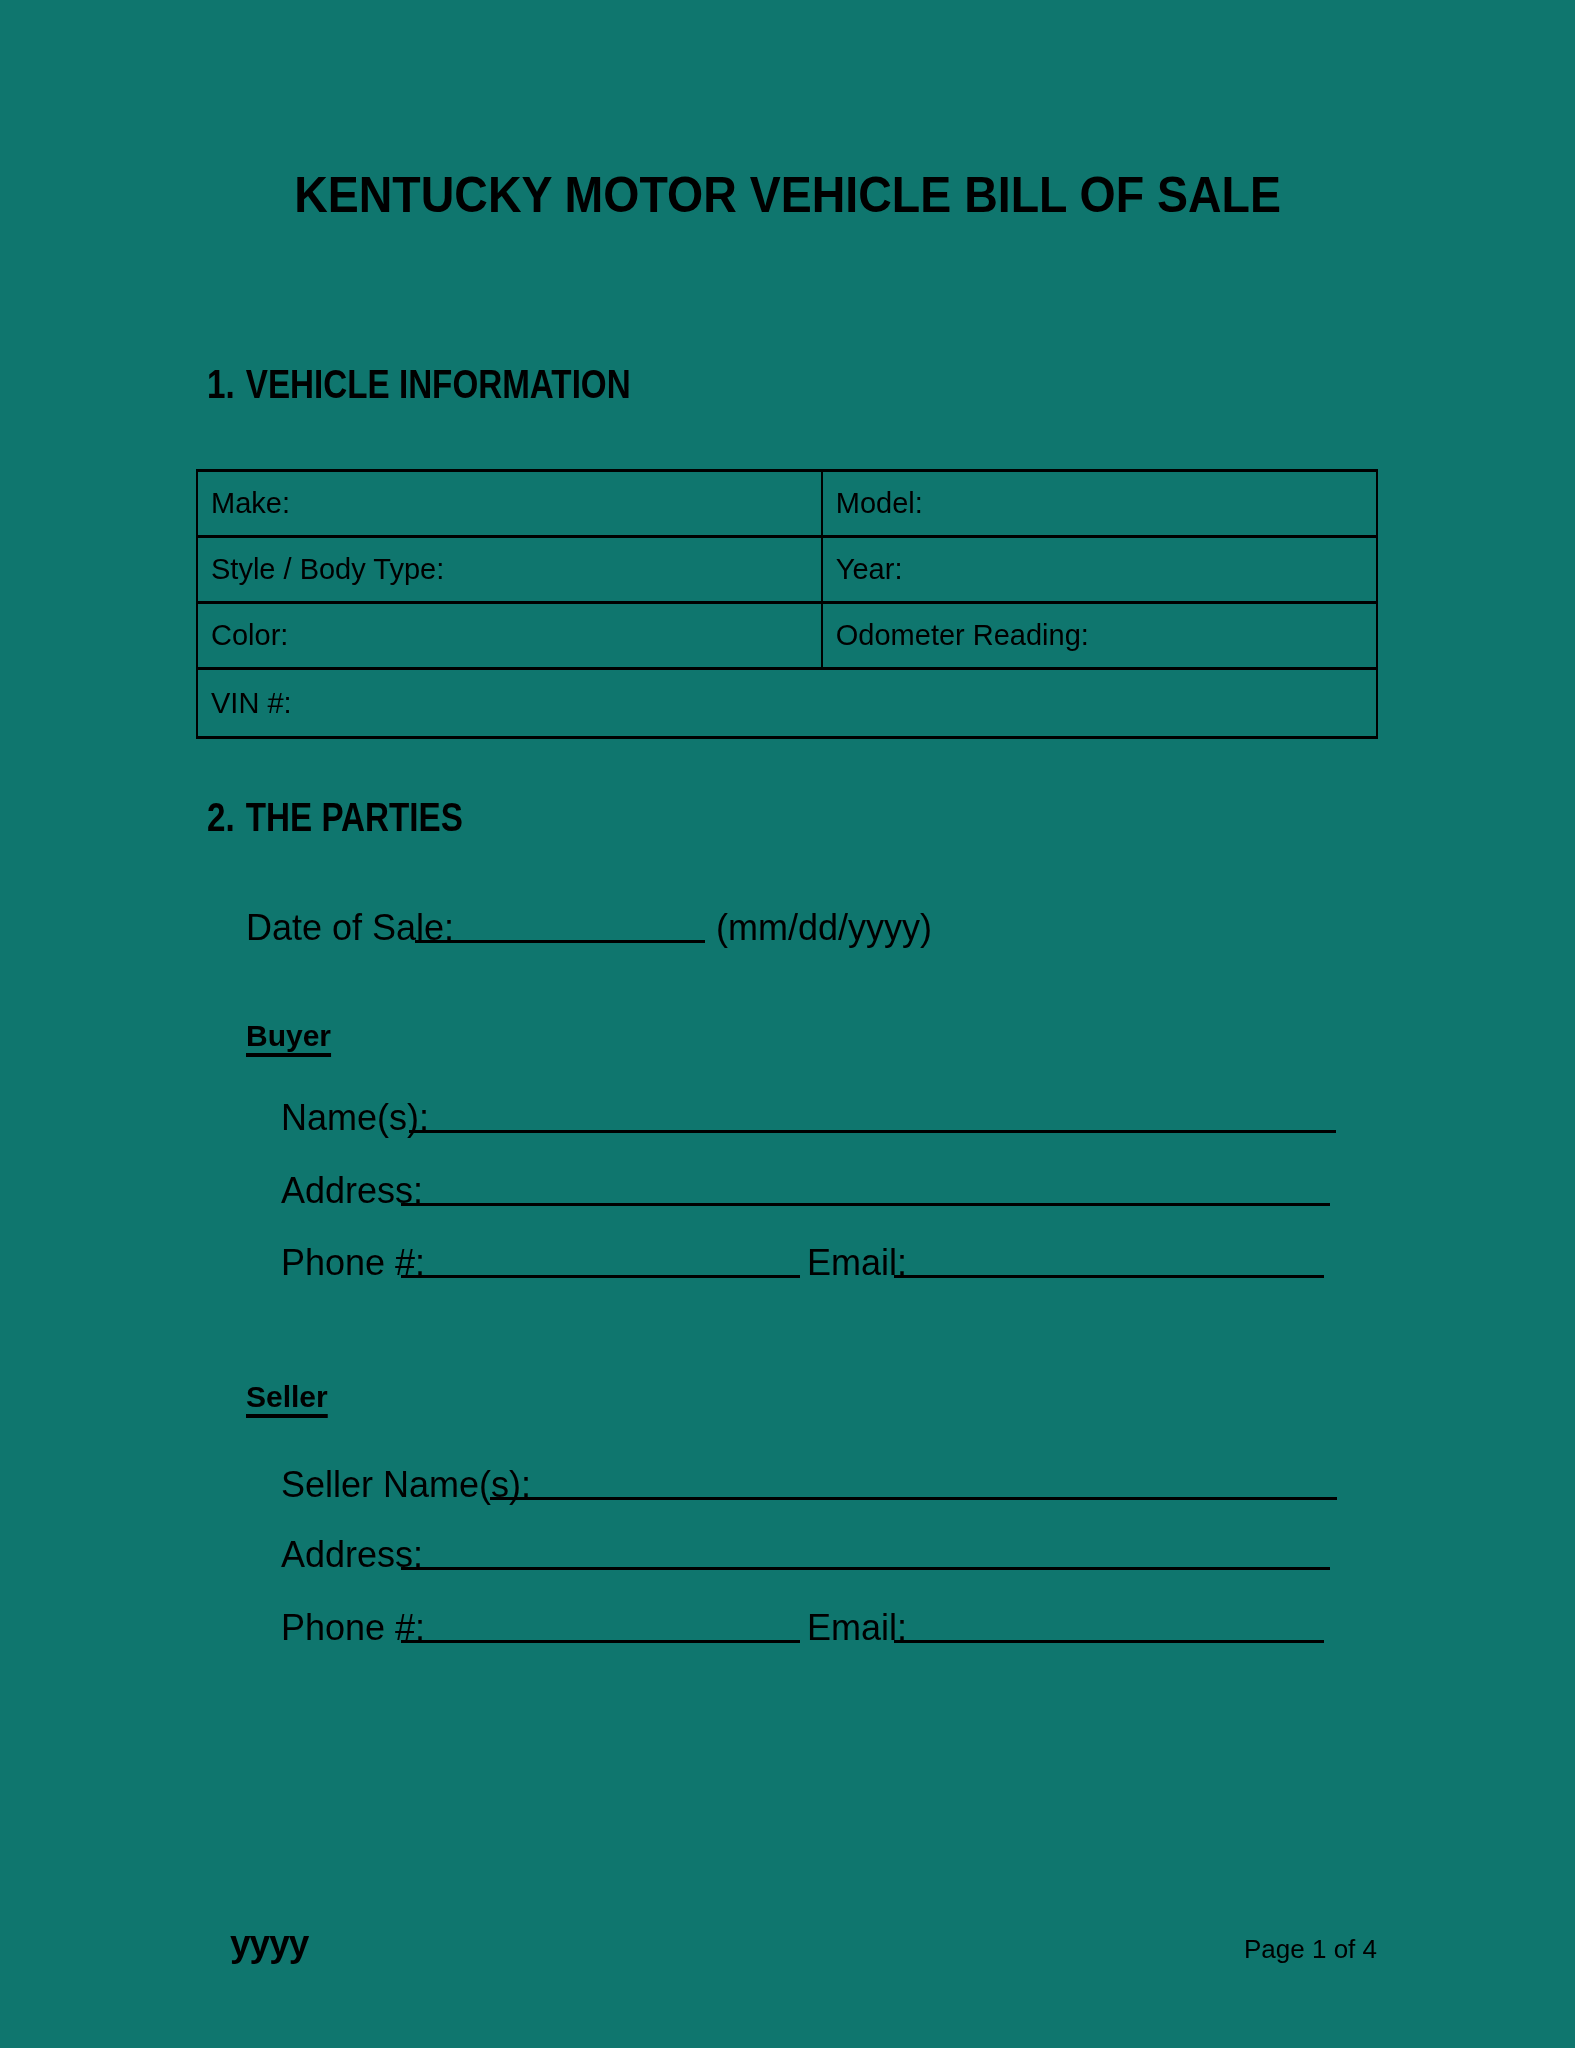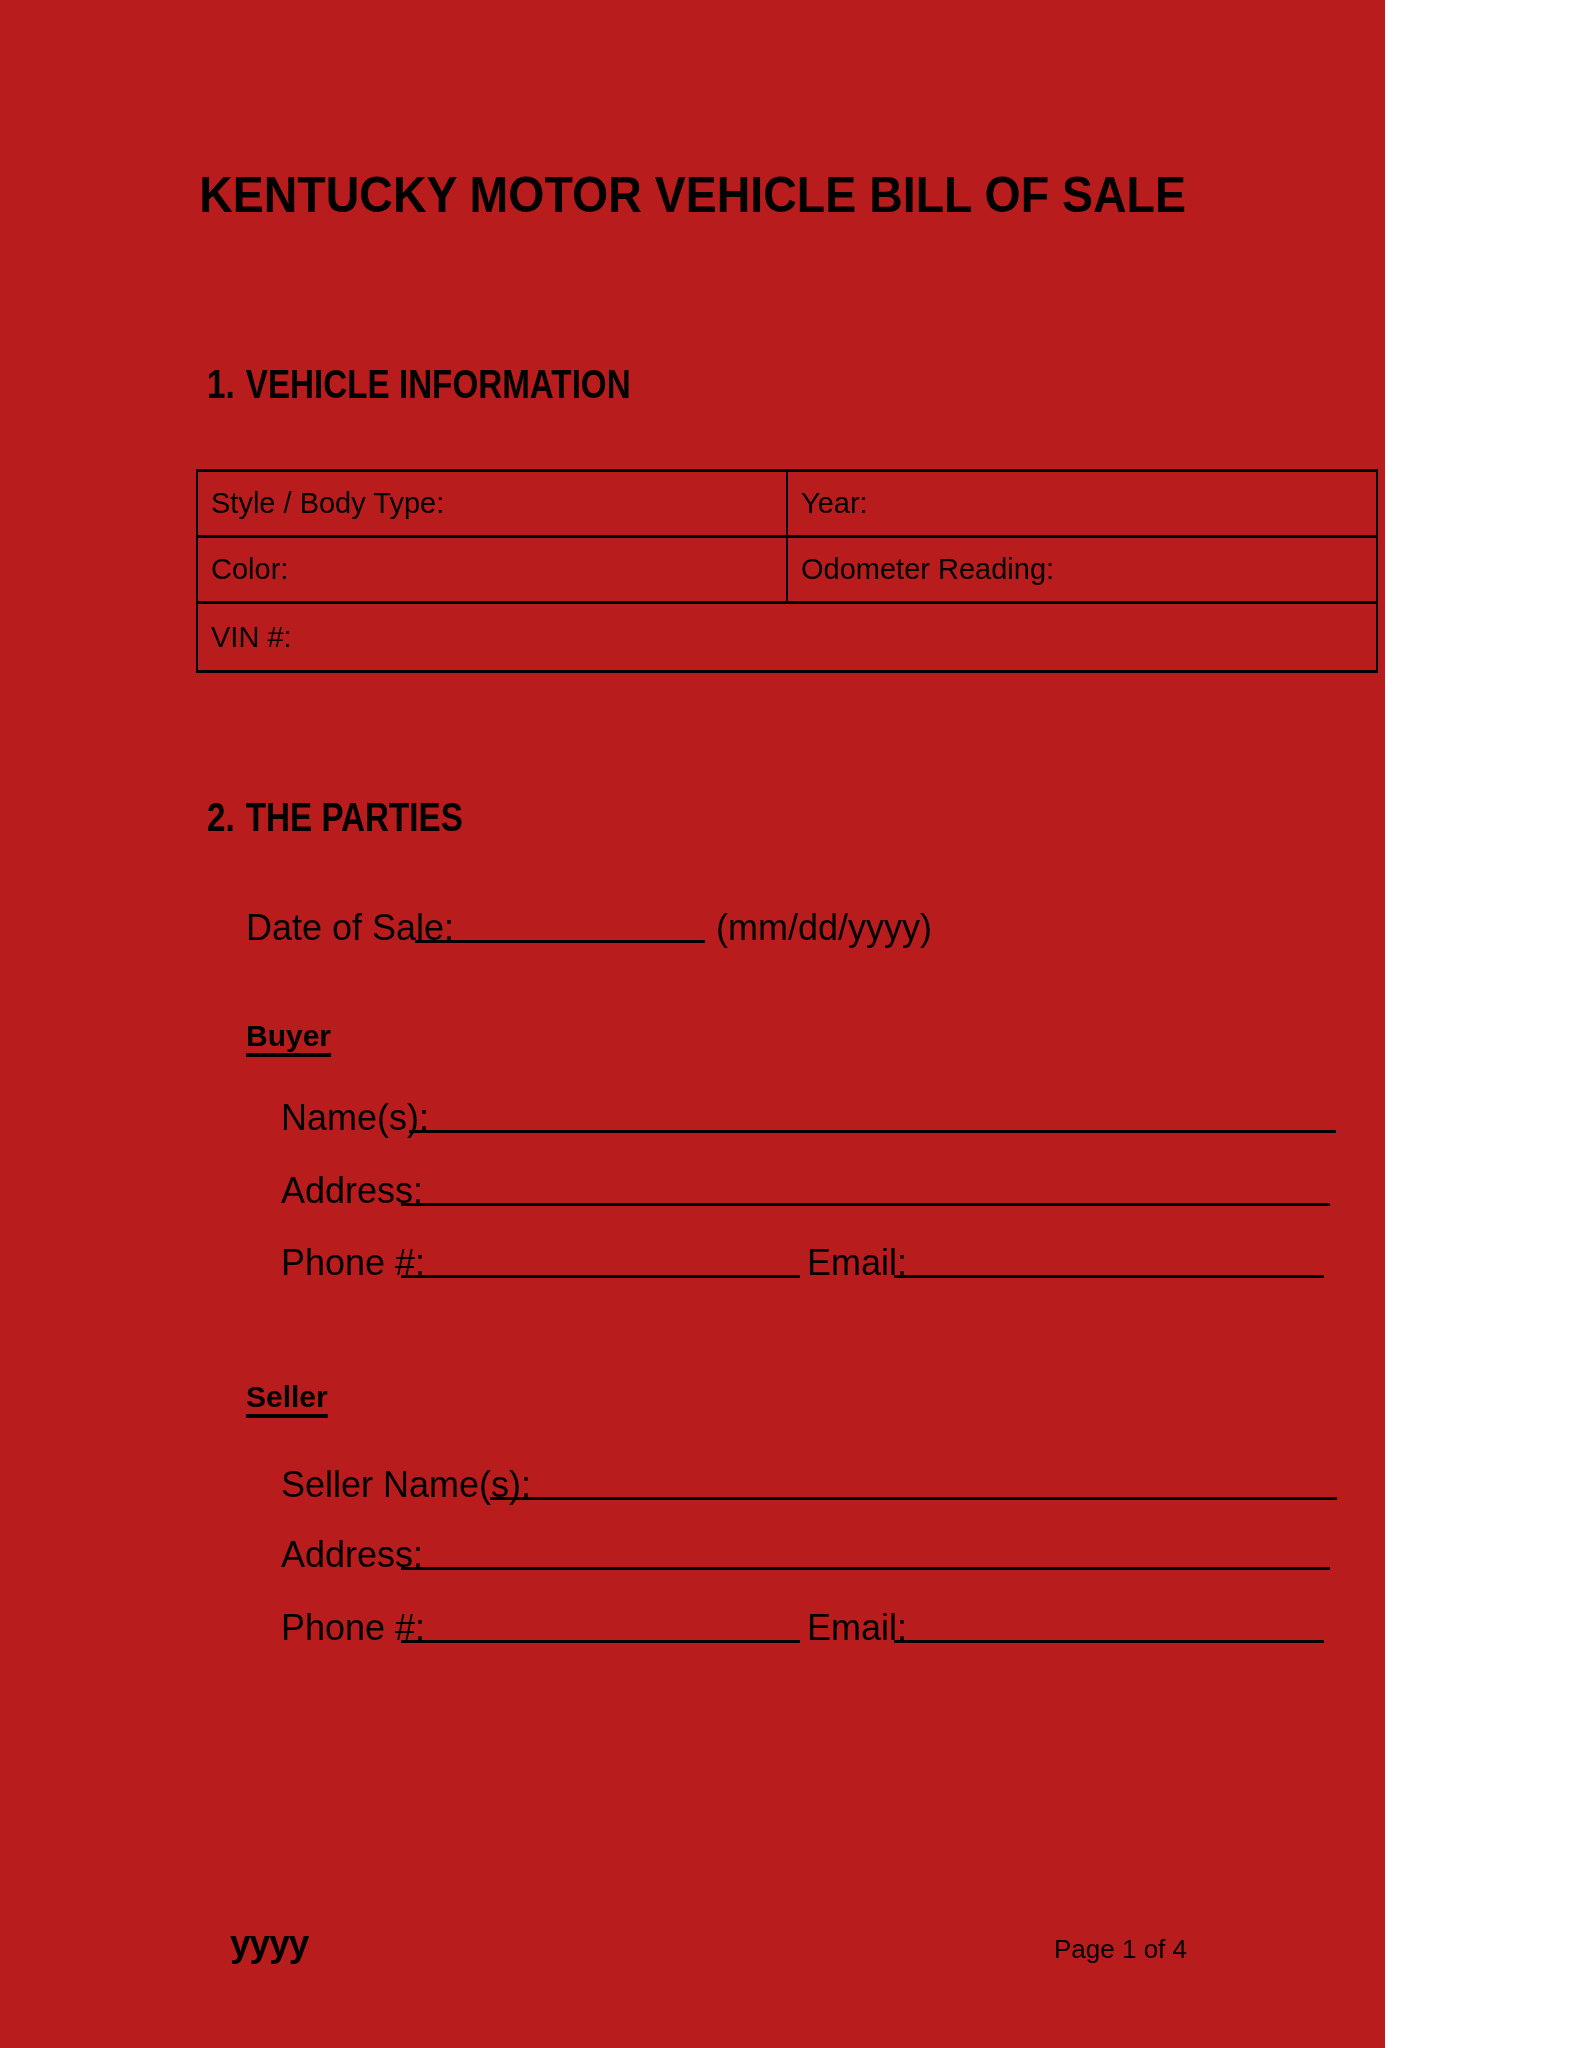--- a/index.html
+++ b/index.html
@@ -1,20 +1,20 @@
 <!DOCTYPE html>
 <html><head>
 <meta charset="utf-8">
 <style>
   html, body { margin: 0; padding: 0; background: #ffffff; }
   .page {
     position: relative;
-    width: 1385px;
+    width: 1575px;
     height: 2048px;
-    background: #b91c1c;
+    background: #0f766e;
     color: #000000;
     font-family: "Liberation Sans", "DejaVu Sans", sans-serif;
     overflow: hidden;
   }
   .abs { position: absolute; white-space: pre; line-height: 1; }
 
   
   .doc-title {
     left: 0; right: 0; top: 170px;
     text-align: center;
@@ -80,20 +80,24 @@
 <body>
 
 <div class="page">
 
   <div class="abs doc-title"><span class="squeeze">KENTUCKY MOTOR VEHICLE BILL OF SALE</span></div>
 
   <div class="abs sec" style="left:196px; top:364px;"><span class="squeeze"><span class="sec-num">1.</span><span>VEHICLE INFORMATION</span></span></div>
 
   <table class="vehicle-table">
     <tbody>
+        <tr>
+      <td style="width:51%;"><span>Make:</span></td>
+      <td><span>Model:</span></td>
+    </tr>
     <tr>
       <td><span>Style / Body Type:</span></td>
       <td><span>Year:</span></td>
     </tr>
     <tr>
       <td><span>Color:</span></td>
       <td><span>Odometer Reading:</span></td>
     </tr>
     <tr class="vin-row">
       <td colspan="2"><span>VIN #:</span></td>

